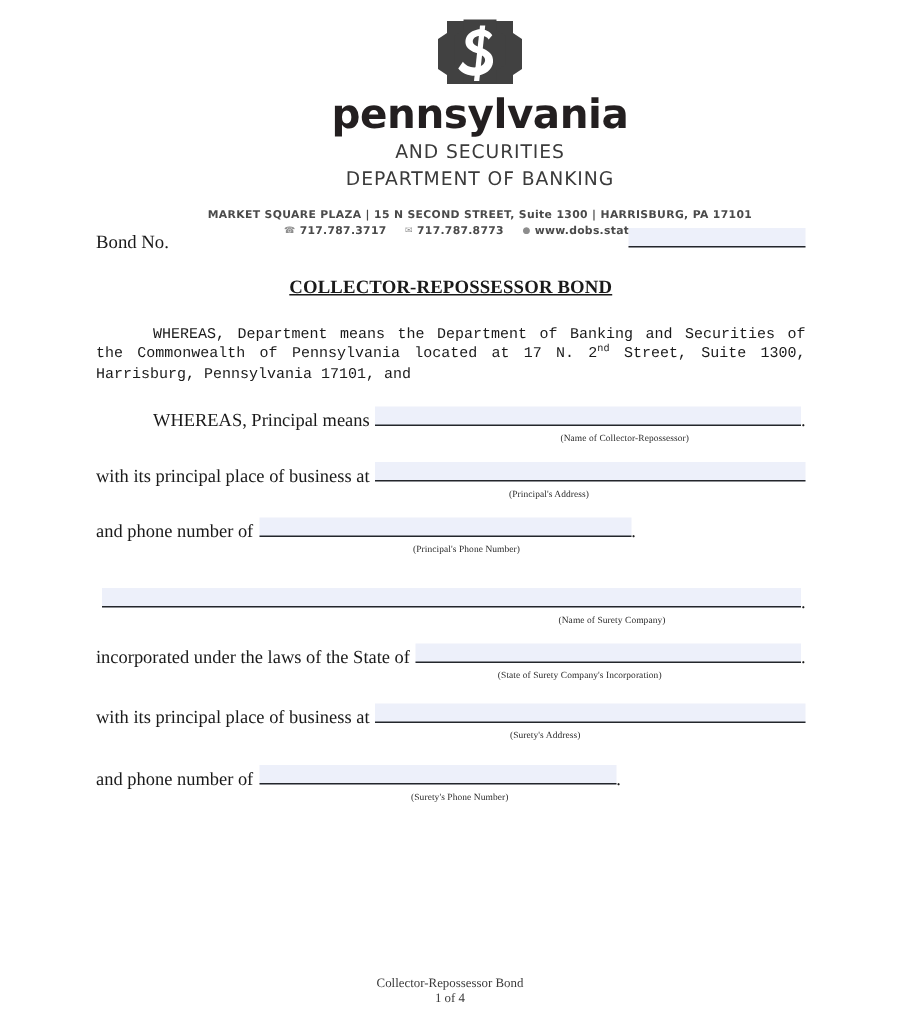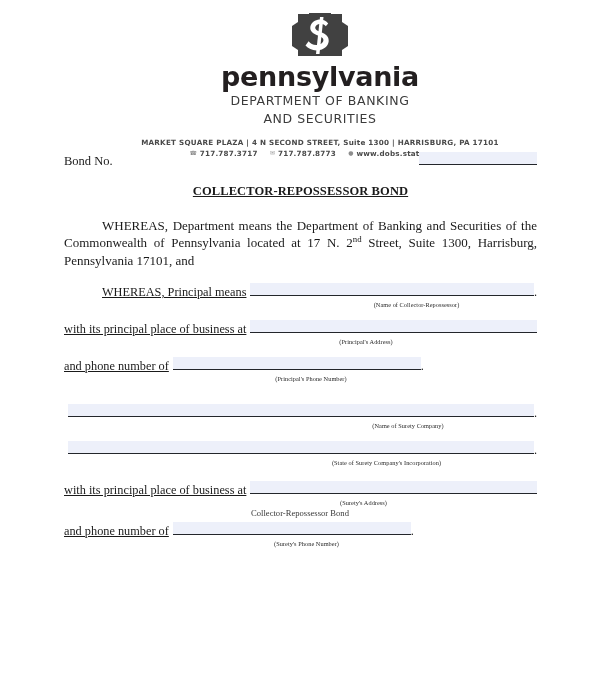--- a/index.html
+++ b/index.html
@@ -11,21 +11,21 @@
     width: 600px;
     height: 685px;
     font-family: "Liberation Serif", "DejaVu Serif", serif;
     color: #1a1a1a;
     position: relative;
     overflow: hidden;
   }
 
   .page {
     width: 600px;
-    height: 533px;
+    height: 685px;
     position: relative;
     background: #fff;
     box-sizing: border-box;
     padding-left: 40px;
   }
 
   
   .letterhead {
     text-align: center;
     padding-top: 8px;
@@ -114,39 +114,40 @@
   .doc-title {
     text-align: center;
     font-size: 12.5px;
     font-weight: 700;
     text-decoration: underline;
     letter-spacing: 0.1px;
     margin-top: 13px;
   }
 
   p.para {
-    font-size: 13px;
+    font-size: 10px;
     line-height: 1.33;
     text-align: justify;
     margin: 0;
     text-indent: 38px;
+    font-family: Liberation Mono, monospace;
   }
   p.para.first { margin-top: 18px; }
   sup { font-size: 0.68em; vertical-align: super; line-height: 0; }
 
   
   .fill-row {
     position: relative;
     font-size: 12.3px;
     line-height: 1.3;
     display: flex;
     align-items: baseline;
     white-space: nowrap;
   }
-  .fill-row .lead { flex: 0 0 auto; text-decoration: underline; }
+  .fill-row .lead { flex: 0 0 auto; }
   .fill-row .lead.indent { padding-left: 38px; }
 
   .fieldwrap {
     flex: 1 1 auto;
     position: relative;
     min-width: 10px;
     margin-left: 4px;
   }
   .fieldwrap.shrink { flex: 0 0 auto; }
 
@@ -205,25 +206,25 @@
                    C31.6 39.9 36.3 36.4 36.7 31.3
                    C37.1 26.3 33.6 23.7 28.6 21.9
                    C24.9 20.6 23.0 19.4 23.2 17.4
                    C23.4 15.4 25.5 14.1 28.1 13.9
                    C30.6 13.7 32.6 14.6 33.8 16.3 Z"></path>
         </g>
       </svg>
     </div>
 
     <div class="wordmark">pennsylvania</div>
+    <div class="deptline">AND SECURITIES</div>
     <div class="deptline">DEPARTMENT OF BANKING</div>
-    <div class="deptline">AND SECURITIES</div>
 
     <div class="addr-block">
-      <div class="addr-line">MARKET SQUARE PLAZA | 4 N SECOND STREET, Suite 1300 | HARRISBURG, PA  17101</div>
+      <div class="addr-line">MARKET SQUARE PLAZA | 15 N SECOND STREET, Suite 1300 | HARRISBURG, PA  17101</div>
       <div class="phone-line">
         <span class="ico">☎</span>
         <span>717.787.3717</span>
         <span class="phone-sep"></span>
         <span class="ico">✉</span>
         <span>717.787.8773</span>
         <span class="phone-sep"></span>
         <span class="ico">●</span>
         <span>www.dobs.state.pa.us</span>
       </div>
@@ -291,20 +292,21 @@
         <span class="field-tail">.</span>
       </div>
       <div style="display:flex;">
           <span style="flex:0 0 215px;"></span>
         <span class="caption" style="flex:1 1 auto;">(Name of Surety Company)</span>
         </div>
     </div>
 
     <div style="margin-top:12px;">
       <div class="fill-row">
+        <span class="lead">incorporated under the laws of the State of</span>
         <span class="fieldwrap">
           <span class="field"></span>
         </span>
         <span class="field-tail">.</span>
       </div>
       <div style="display:flex;">
           <span style="flex:0 0 205px;"></span>
         <span class="caption" style="flex:0 0 235px;">(State of Surety Company's Incorporation)</span>
         </div>
     </div>
@@ -335,15 +337,16 @@
           <span style="flex:0 0 120px;"></span>
         <span class="caption" style="flex:0 0 245px;">(Surety's Phone Number)</span>
         </div>
     </div>
 
 
   </div>
 
   <div class="footer">
     <div>Collector-Repossessor Bond</div>
+    <div>1 of 4</div>
   </div>
 
 </div>
 
 </body></html>

